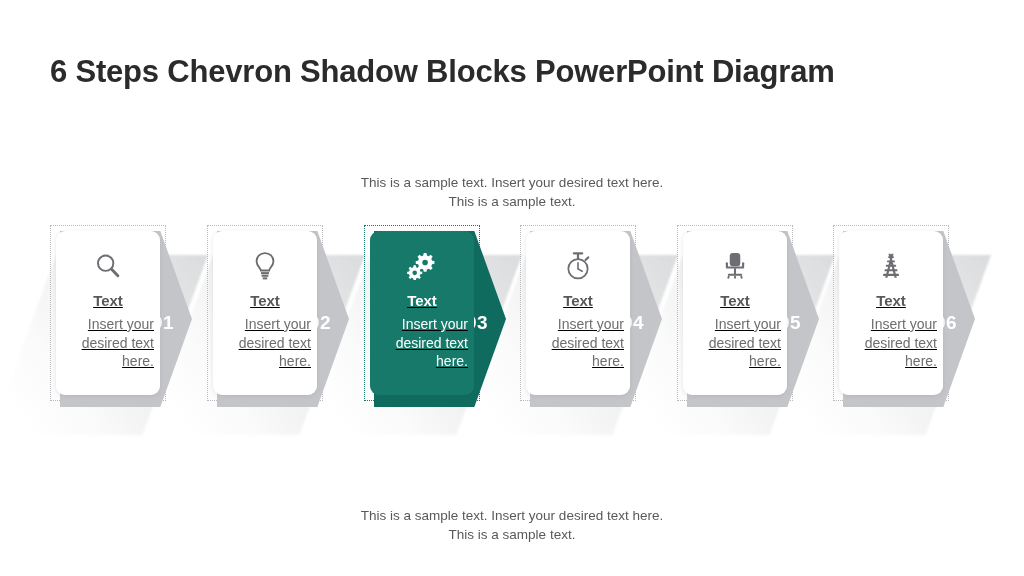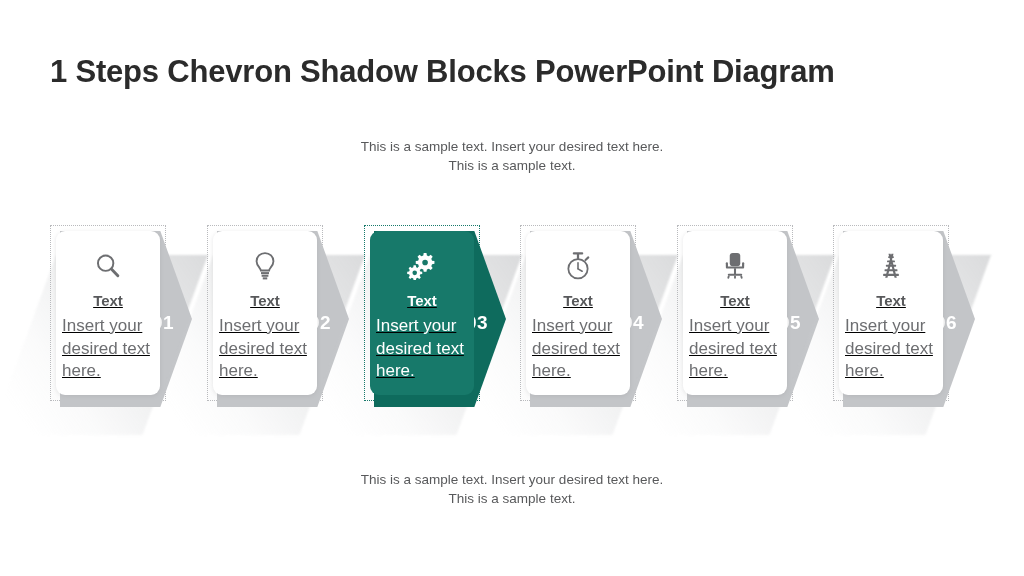--- a/index.html
+++ b/index.html
@@ -33,20 +33,21 @@
 
   
   .caption {
     position: absolute;
     left: 347px;
     width: 330px;
     text-align: center;
     font-size: 13.5px;
     line-height: 1.42;
     color: #58595b;
+    margin-top: 36px;
   }
   #caption-top { top: 137px; }
   #caption-bottom { top: 470px; }
 
   
   #steps {
     position: absolute;
     left: 0;
     top: 225px;
     width: 1024px;
@@ -154,34 +155,34 @@
     font-size: 15px;
     font-weight: 700;
     color: #58595b;
     line-height: 1;
   }
   .step.active .step-heading { color: #ffffff; }
 
   .step-desc {
     margin-top: 7px;
     width: 92px;
-    text-align: left;
-    font-size: 17px;
+    text-align: right;
+    font-size: 14px;
     line-height: 1.33;
     color: #6d6e71;
   }
   .step.active .step-desc { color: #ffffff; }
 
   
   .step.active { z-index: 5; }
 </style>
 </head>
 <body>
 
-<h1 id="page-title">1 Steps Chevron Shadow Blocks PowerPoint Diagram</h1>
+<h1 id="page-title">6 Steps Chevron Shadow Blocks PowerPoint Diagram</h1>
 
 <div class="caption" id="caption-top">This is a sample text. Insert your desired text here. This is a sample text.</div>
 
 <div id="steps">
     <div class="step" style="left: 50px;">
       <div class="step-shadow"></div>
       <div class="step-outline"></div>
       <div class="step-chevron">
         <div class="step-number">01</div>
       </div>

